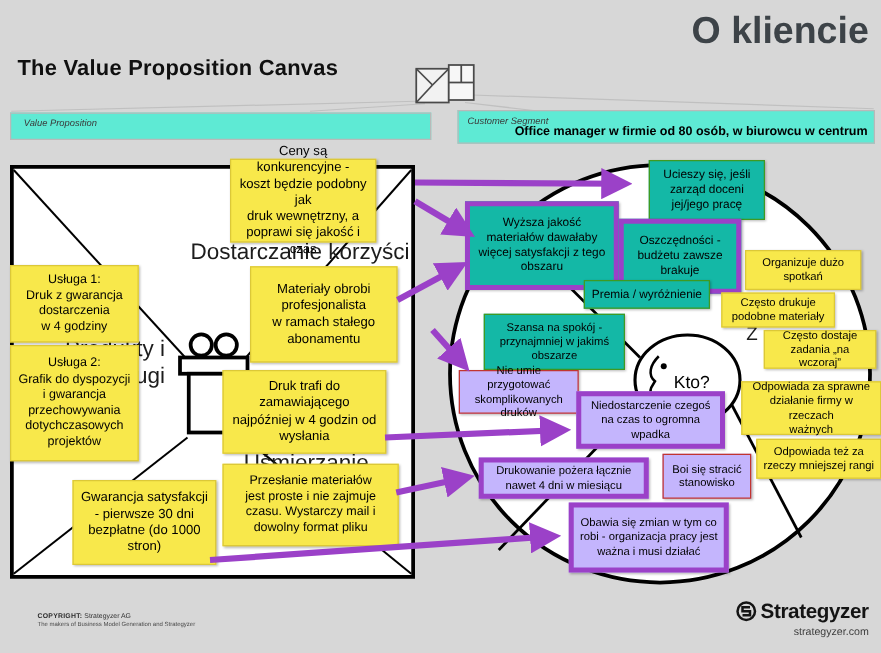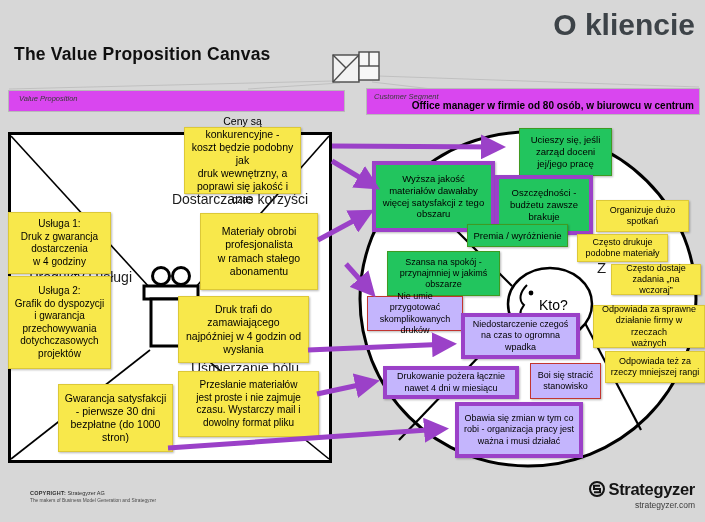--- a/index.html
+++ b/index.html
@@ -6,37 +6,37 @@
   body {
     width:705px; height:522px; position:relative; overflow:hidden;
     background:#d7d7d7;
     font-family:"Liberation Sans", sans-serif;
     -webkit-font-smoothing:antialiased;
   }
   .abs { position:absolute; }
   
   .canvas-title { left:14px; top:28px; font-size:17.5px; font-weight:800; color:#101010; z-index:2; letter-spacing:0.2px;margin-top:16px; }
   .slide-title { right:10px; top:8px; font-size:30px; font-weight:700; color:#3d4348; z-index:2; }
-  .field-box { background:#d946ef; border:1px solid #b9b9b9; z-index:2; box-sizing:border-box; }
+  .field-box { background:#5eead4; border:1px solid #b9b9b9; z-index:2; box-sizing:border-box; }
   .field-label { position:absolute; left:10px; top:3px; font-size:7.5px; font-style:italic; color:#3a3a3a; }
   .field-value { position:absolute; right:5px; bottom:3px; font-size:10px; font-weight:700; color:#000; white-space:nowrap; }
   
   #base-svg { position:absolute; left:0; top:0; z-index:1; }
   #arrow-svg { position:absolute; left:0; top:0; z-index:4; pointer-events:none; }
-  .canvas-label { position:absolute; z-index:2; color:#1c1c1c; font-size:14px; }
+  .canvas-label { position:absolute; z-index:2; color:#1c1c1c; font-size:18px; }
   
   .note {
     position:absolute; z-index:3; box-sizing:border-box;
     display:flex; align-items:center; justify-content:center;
     text-align:center; white-space:pre-line; line-height:1.25;
     color:#000; padding:2px 3px;
     box-shadow:1px 1px 2px rgba(0,0,0,0.28);
   }
   .yellow { background:#f8e84b; border:1px solid #dcc838; }
-  .green  { background:#22c55e; border:1px solid #3f9a22; }
+  .green  { background:#14b8a6; border:1px solid #3f9a22; }
   .red    { background:#c4b5fd; border:1px solid #c23530; }
   .hl     { border:4px solid #9b41c8; }
   .fs9  { font-size:9px; }
   .fs95 { font-size:9.5px; }
   .fs10 { font-size:10px; }
   .fs105{ font-size:10.5px; }
   
   .copyright { left:30px; top:489px; z-index:2; color:#2e2e2e; line-height:1.5; }
   .copyright .l1 { font-size:5.5px; }
   .copyright .l1 b { letter-spacing:0.2px; }

